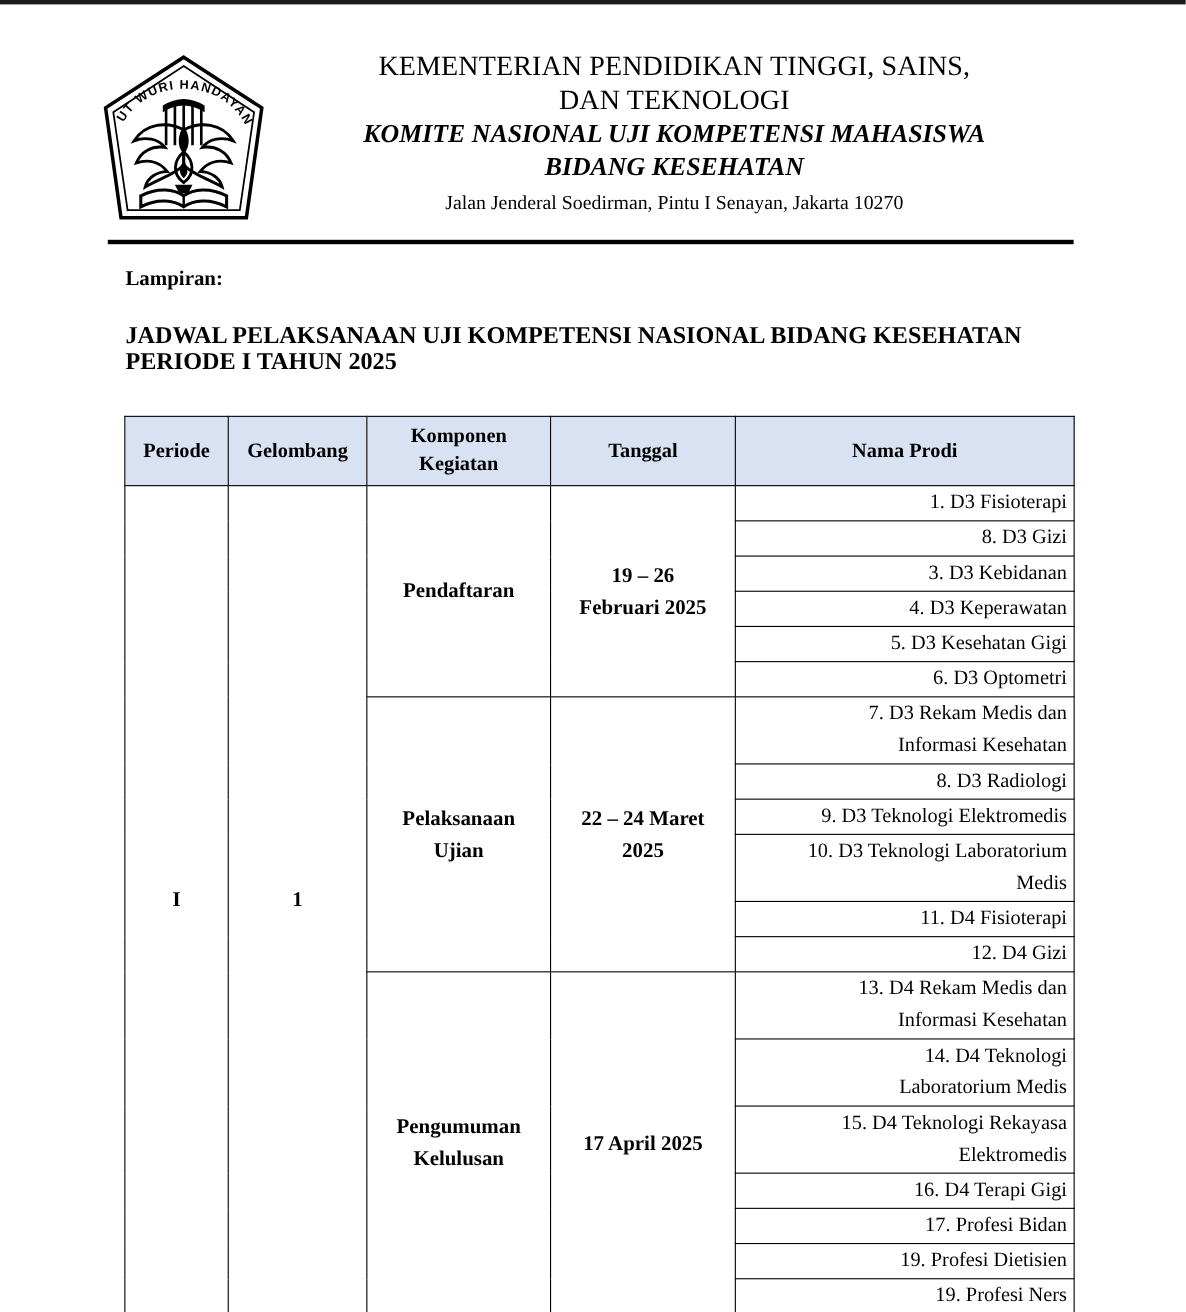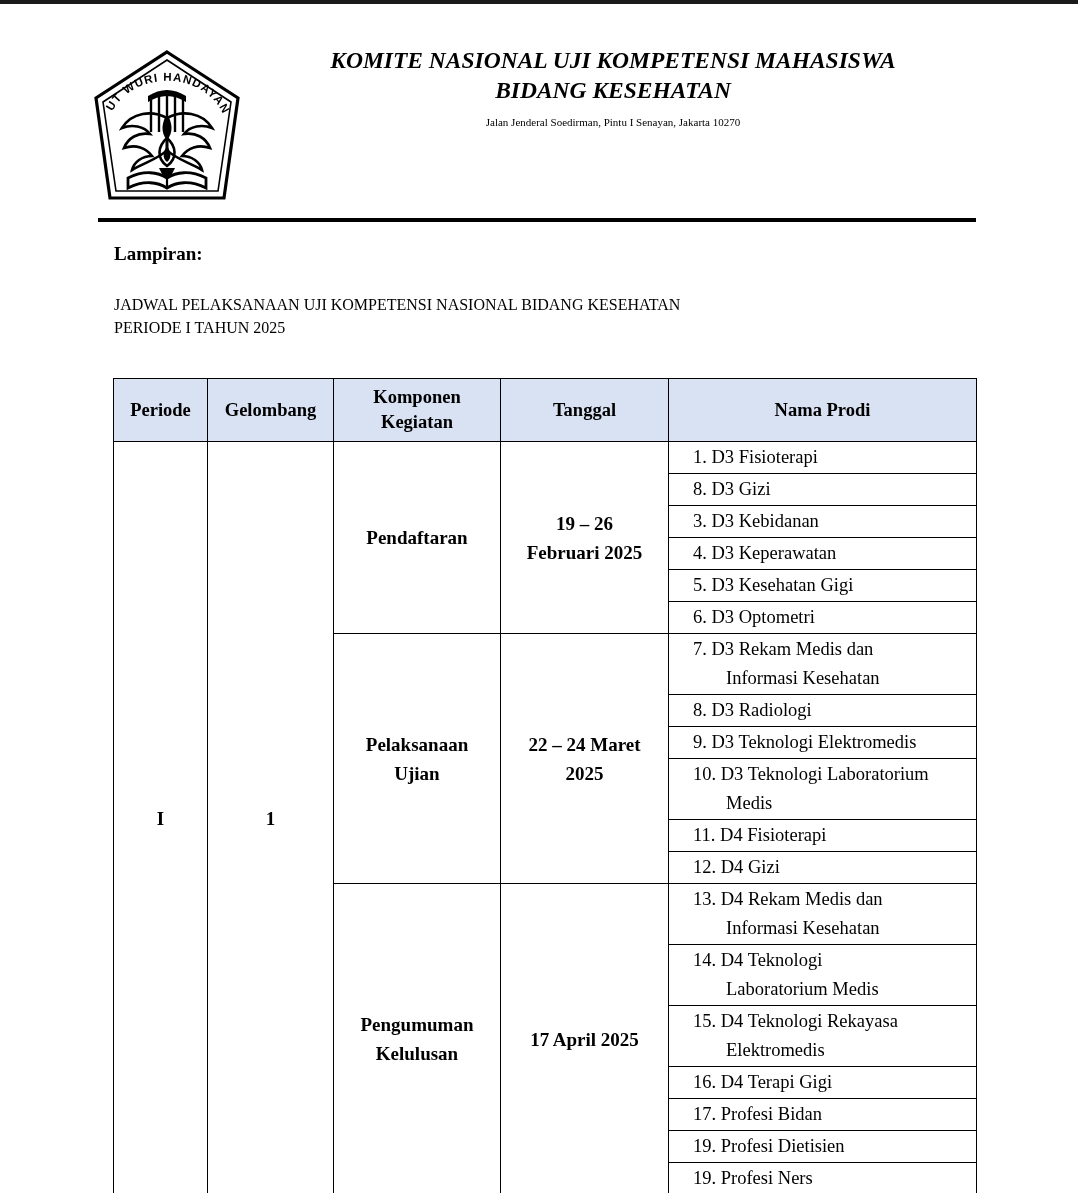--- a/index.html
+++ b/index.html
@@ -61,21 +61,21 @@
   }
   .org-line2 {
     font-size: 23.5px;
     line-height: 30px;
     font-weight: 700;
     white-space: pre-line;
     margin-top: 1px;
     font-style: italic;
   }
   .org-addr {
-    font-size: 11px;
+    font-size: 18px;
     line-height: 24px;
     font-weight: 400;
     margin-top: 5px;
   }
   .org-tel {
     font-size: 16.5px;
     line-height: 24px;
     font-weight: 400;
   }
 
@@ -96,22 +96,22 @@
     font-size: 19px;
     font-weight: 700;
     line-height: 24px;
   }
 
   .doc-title {
     position: absolute;
     left: 114px;
     top: 293px;
     width: 870px;
-    font-size: 16px;
-    font-weight: 400;
+    font-size: 22px;
+    font-weight: 700;
     line-height: 23px;
     white-space: pre-line;
   }
 
   
   .sched-table {
     position: absolute;
     left: 113px;
     top: 378px;
     width: 863px;
@@ -148,21 +148,21 @@
     line-height: 29px;
     white-space: pre-line;
     padding: 2px 4px;
   }
 
   td.cell-prodi {
     font-size: 18.5px;
     font-weight: 400;
     line-height: 29px;
     padding: 1px 6px 1px 24px;
-    text-align: left;
+    text-align: right;
     vertical-align: middle;
   }
   .prodi-item {
     display: block;
     padding-left: 33px;
     text-indent: -33px;
     white-space: pre-line;
   }
 </style>
 </head>
@@ -208,20 +208,22 @@
         <path d="M79 100 C75 106 74 112 79 116 C84 112 83 106 79 100 Z" fill="#000"></path>
         <path d="M71 122 L87 122 L83 130 L75 130 Z" fill="#000"></path>
 
         <path d="M40 132 C56 124 70 126 79 132 C88 126 102 124 118 132
                  L118 142 C102 134 88 136 79 142 C70 136 56 134 40 142 Z" fill="none" stroke="#000" stroke-width="2.8"></path>
         <path d="M79 132 L79 142" stroke="#000" stroke-width="2.2"></path>
       </svg>
     </div>
 
     <div class="org-block">
+      <div class="org-line1">KEMENTERIAN PENDIDIKAN TINGGI, SAINS,
+DAN TEKNOLOGI</div>
       <div class="org-line2">KOMITE NASIONAL UJI KOMPETENSI MAHASISWA
 BIDANG KESEHATAN</div>
       <div class="org-addr">Jalan Jenderal Soedirman, Pintu I Senayan, Jakarta 10270</div>
     </div>
   </div>
 
   <div class="rule"></div>
 
   <div class="lampiran">Lampiran:</div>
 

